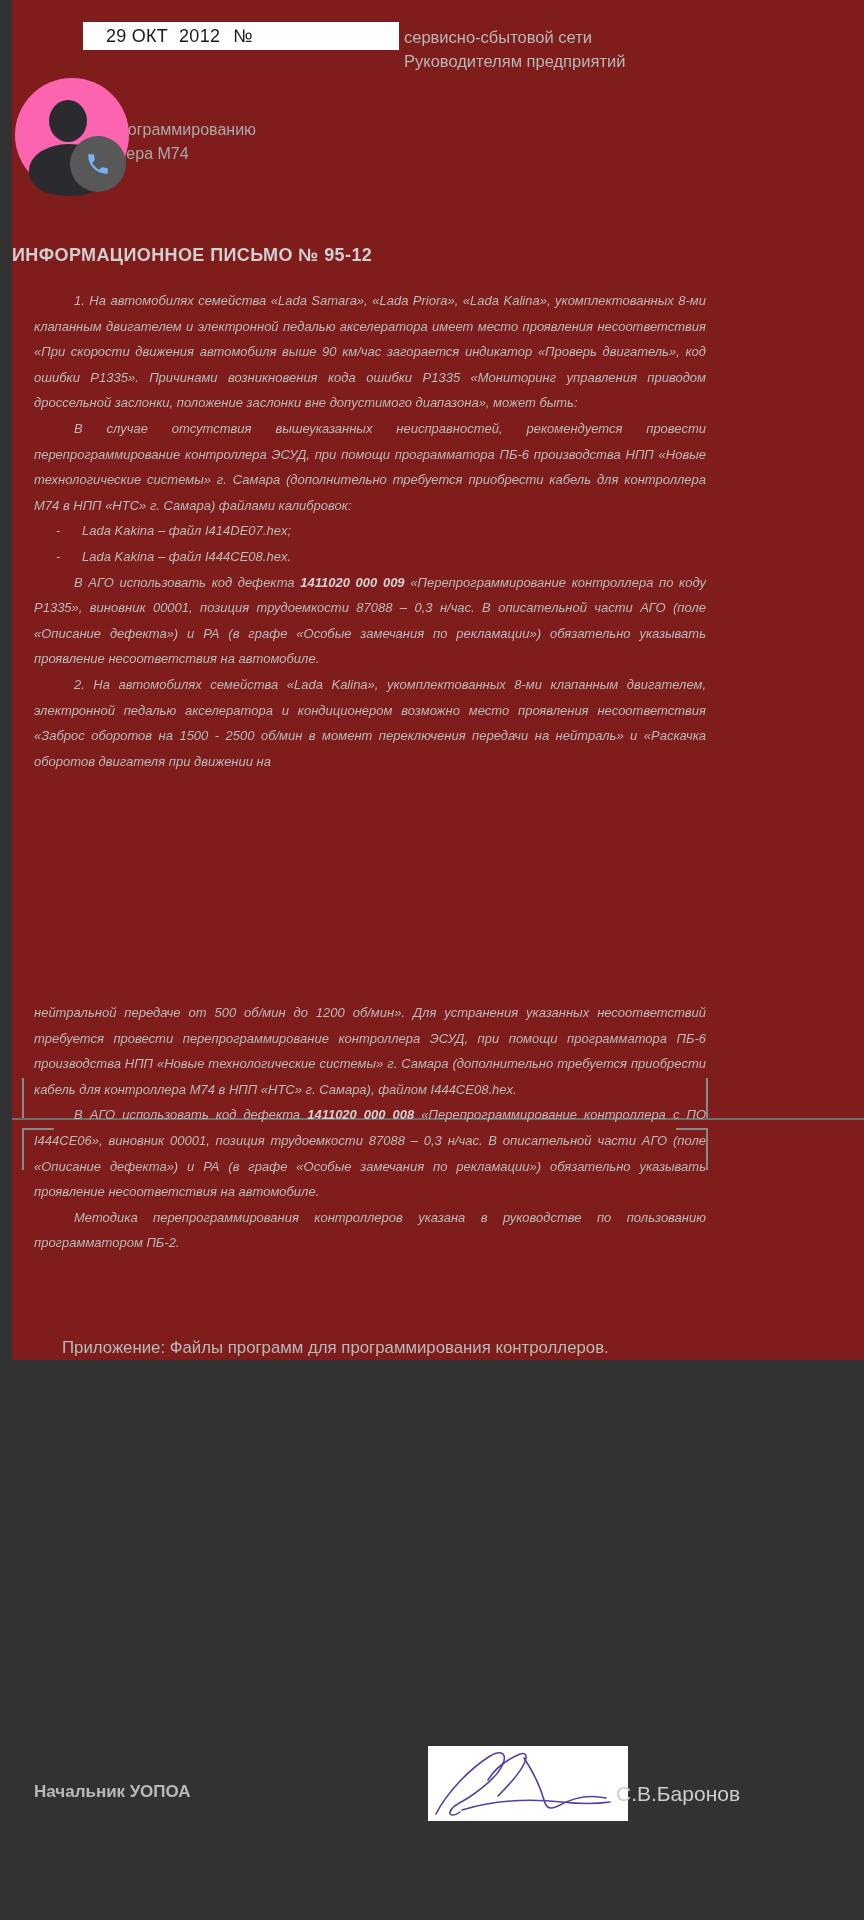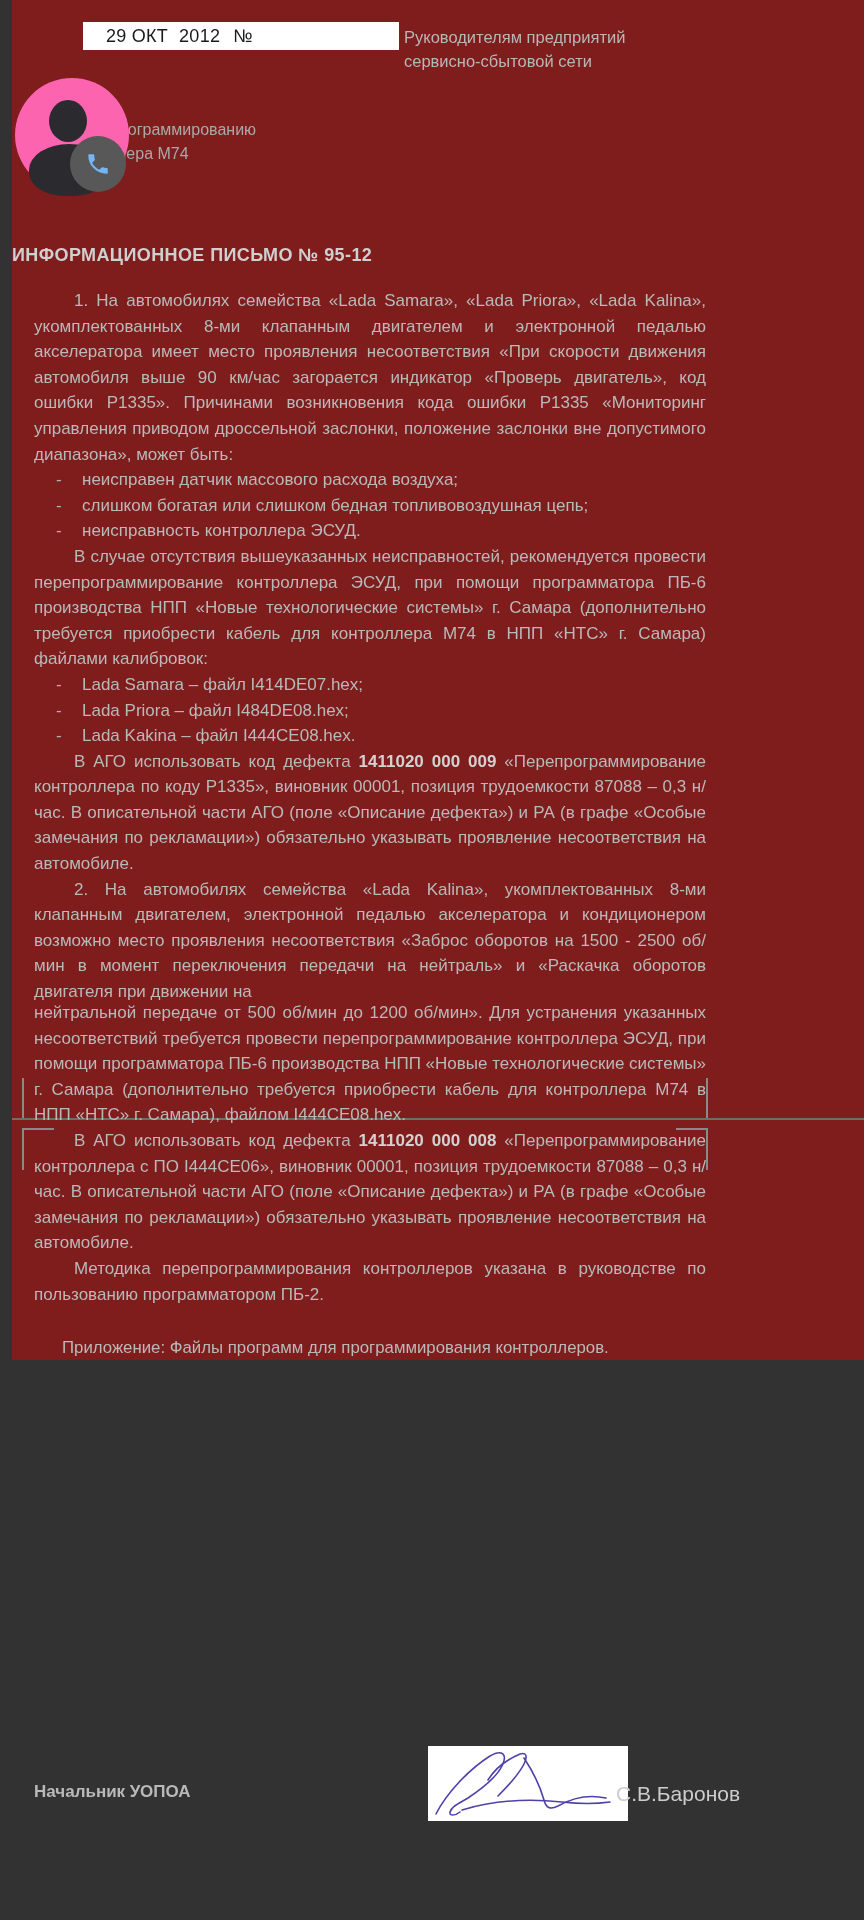--- a/index.html
+++ b/index.html
@@ -102,24 +102,25 @@
     font-weight:bold;
     letter-spacing:.4px;
     color:#cfcfcf;
   }
 
   
   .body-text{
     position:absolute;
     left:22px;
     width:672px;
-    font-size:17px;
+    font-size:13px;
     line-height:25.6px;
     color:#b9b9b9;
     text-align:justify;
+    font-style:italic;
   }
   #body-part1{top:288px;}
   #body-part2{top:1000px;}
 
   .para{
     margin:0;
     text-align:justify;
     text-indent:40px;
     text-justify:inter-word;
   }
@@ -200,22 +201,22 @@
 </head>
 <body>
 
 <div class="page">
 
   <div class="date-stamp">
     <span class="d-day">29</span><span class="d-mon">ОКТ</span><span class="d-year">2012</span><span class="d-num">№</span>
   </div>
 
   <div class="addressee">
+    <div>сервисно-сбытовой сети</div>
     <div>Руководителям предприятий</div>
-    <div>сервисно-сбытовой сети</div>
   </div>
 
   <div class="sender-block">
     <div>О перепрограммированию</div>
     <div>контроллера М74</div>
   </div>
 
   <div class="avatar-overlay">
     <div class="avatar-circle"></div>
     <div class="avatar-head"></div>
@@ -224,29 +225,23 @@
       <svg width="26" height="26" viewBox="0 0 24 24">
         <path d="M6.6 10.8c1.4 2.8 3.8 5.1 6.6 6.6l2.2-2.2c.3-.3.7-.4 1-.2 1.1.4 2.3.6 3.6.6.6 0 1 .4 1 1V20c0 .6-.4 1-1 1C10.6 21 3 13.4 3 4c0-.6.4-1 1-1h3.5c.6 0 1 .4 1 1 0 1.2.2 2.4.6 3.6.1.4 0 .7-.2 1l-2.3 2.2z" fill="#76b5f5"></path>
       </svg>
     </div>
   </div>
 
   <div class="letter-title">ИНФОРМАЦИОННОЕ ПИСЬМО № 95-12</div>
 
   <div class="body-text" id="body-part1">
     <p class="para">1. На автомобилях семейства «Lada Samara», «Lada Priora», «Lada Kalina», укомплектованных 8-ми клапанным двигателем и электронной педалью акселератора имеет место проявления несоответствия «При скорости движения автомобиля выше 90 км/час загорается индикатор «Проверь двигатель», код ошибки Р1335». Причинами возникновения кода ошибки Р1335 «Мониторинг управления приводом дроссельной заслонки, положение заслонки вне допустимого диапазона», может быть:</p>
-    <ul class="bullets">
-      <li>неисправен датчик массового расхода воздуха;</li>
-      <li>слишком богатая или слишком бедная топливовоздушная цепь;</li>
-      <li>неисправность контроллера ЭСУД.</li>
-    </ul>
     <p class="para">В случае отсутствия вышеуказанных неисправностей, рекомендуется провести перепрограммирование контроллера ЭСУД, при помощи программатора ПБ-6 производства НПП «Новые технологические системы» г. Самара (дополнительно требуется приобрести кабель для контроллера М74 в НПП «НТС» г. Самара) файлами калибровок:</p>
     <ul class="bullets">
-      <li>Lada Samara – файл I414DE07.hex;</li>
-      <li>Lada Priora – файл I484DE08.hex;</li>
+      <li>Lada Kakina – файл I414DE07.hex;</li>
       <li>Lada Kakina – файл I444CE08.hex.</li>
     </ul>
     <p class="para"><span>В АГО использовать код дефекта </span><b>1411020 000 009</b><span> «Перепрограммирование контроллера по коду Р1335», виновник 00001, позиция трудоемкости 87088 – 0,3 н/час. В описательной части АГО (поле «Описание дефекта») и РА (в графе «Особые замечания по рекламации») обязательно указывать проявление несоответствия на автомобиле.</span></p>
     <p class="para">2. На автомобилях семейства «Lada Kalina», укомплектованных 8-ми клапанным двигателем, электронной педалью акселератора и кондиционером возможно место проявления несоответствия «Заброс оборотов на 1500 - 2500 об/мин в момент переключения передачи на нейтраль» и «Раскачка оборотов двигателя при движении на</p>
   </div>
 
   <div class="crop-mark cm-bl"></div>
   <div class="crop-mark cm-br"></div>
   <div class="page-break-line"></div>
   <div class="crop-mark cm-tl"></div>

